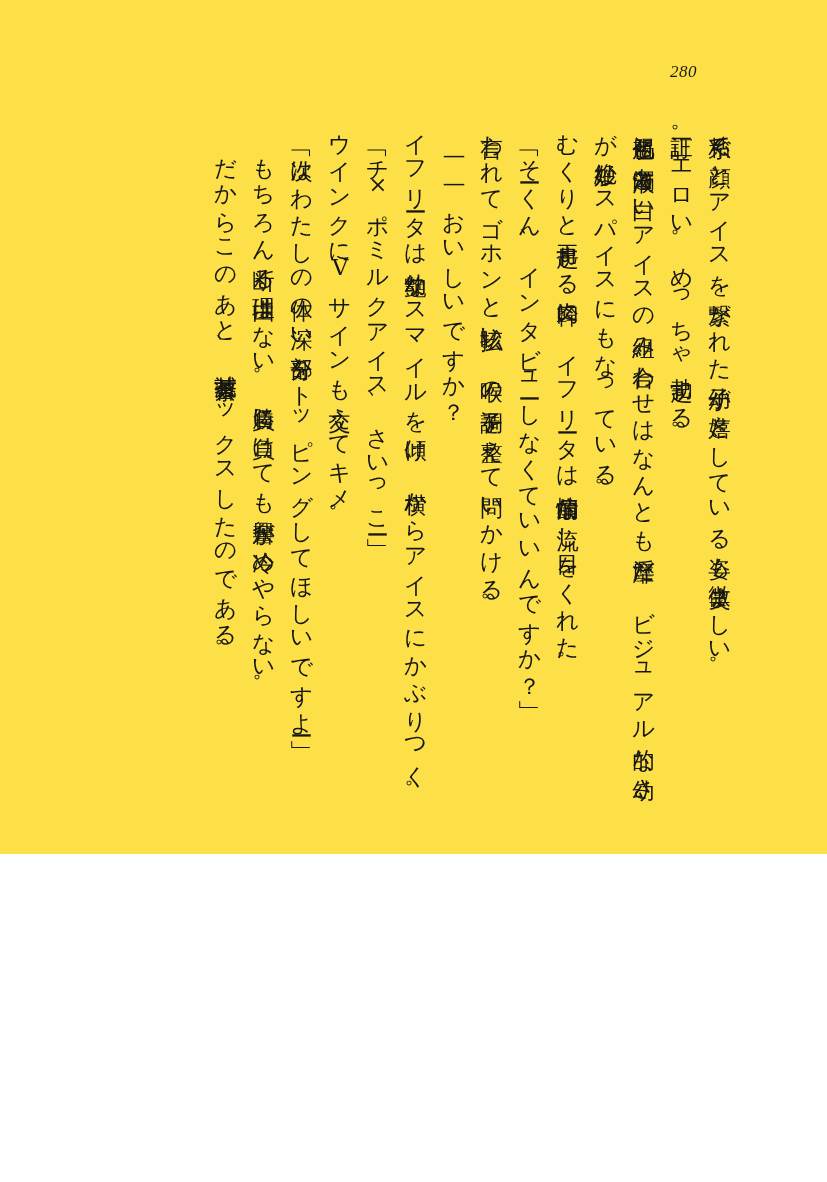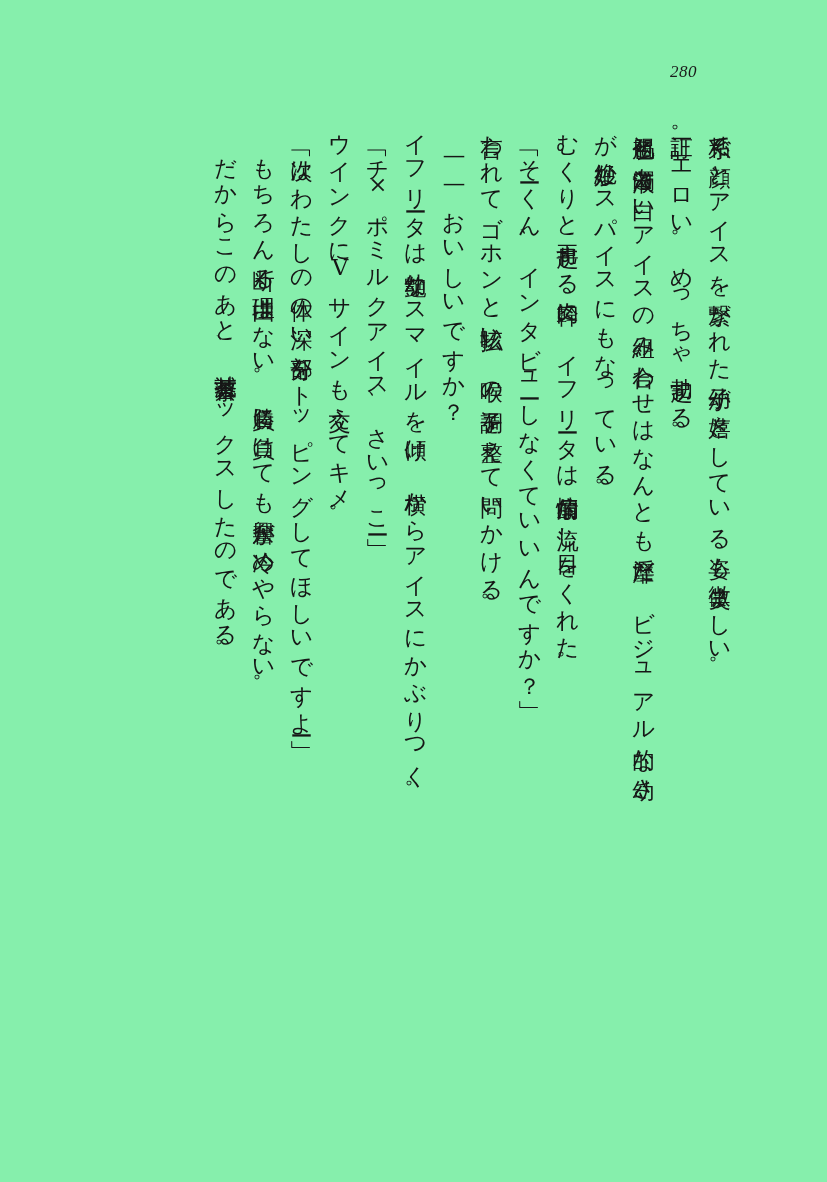--- a/index.html
+++ b/index.html
@@ -7,22 +7,22 @@
     padding: 0;
     background: #ffffff;
   }
   body {
     font-family: "Liberation Serif", "DejaVu Serif", serif;
     color: #1a1a1a;
   }
   .page {
     position: relative;
     width: 827px;
-    height: 1182px;
-    background: #86efac;
+    height: 854px;
+    background: #fde047;
     overflow: hidden;
     box-sizing: border-box;
   }
   
   .page-number {
     position: absolute;
     top: 62px;
     right: 130px;
     font-family: "Liberation Serif", "DejaVu Serif", serif;
     font-style: italic;

